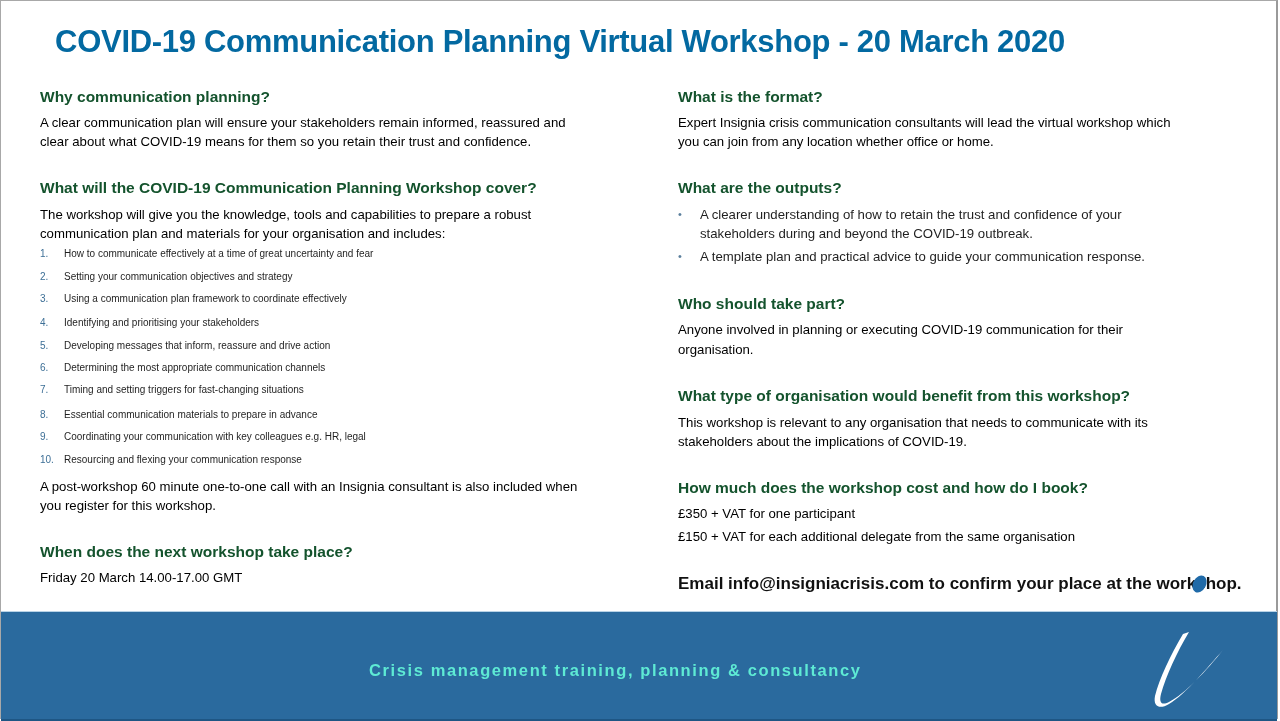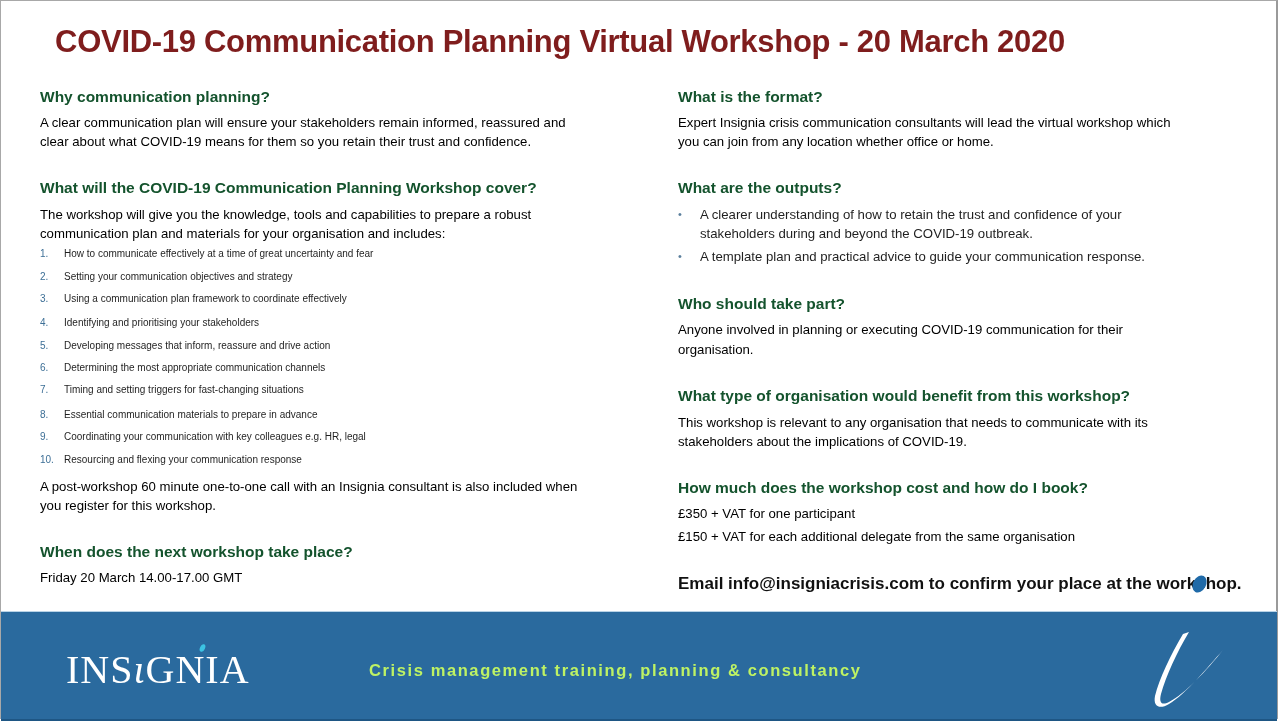--- a/index.html
+++ b/index.html
@@ -10,21 +10,21 @@
     color: #1a1a1a;
     position: relative;
   }
   .frame {
     position: absolute; left: 0; top: 0; width: 1278px; height: 719px;
     border: 1px solid #a8a8a8; border-right: 2px solid #9a9a9a; border-bottom: 2px solid #9aa3b5;
     box-sizing: border-box;
   }
   .title {
     position: absolute; left: 0; top: 24px; width: 1120px; text-align: center;
-    font-size: 31px; font-weight: bold; color: #7f1d1d; letter-spacing: -0.3px;
+    font-size: 31px; font-weight: bold; color: #0369a1; letter-spacing: -0.3px;
   }
   .col { position: absolute; top: 0; }
   .col-left { left: 40px; width: 600px; }
   .col-right { left: 678px; width: 560px; }
   .h {
     position: absolute; font-size: 15.5px; font-weight: bold; color: #14532d; white-space: nowrap;
   }
   .p {
     position: absolute; font-size: 13.2px; line-height: 19px; color: #000000;
   }
@@ -46,21 +46,21 @@
     font-family: "Liberation Serif", "DejaVu Serif", serif;
     font-size: 40px; color: #ffffff; letter-spacing: 1px;
   }
   .logo .idot {
     position: absolute; left: 134px; top: -2px; width: 5px; height: 8px; background: #3cc3e3;
     border-radius: 50%; transform: rotate(25deg);
   }
   .logo .ital { font-style: italic; }
   .tagline {
     position: absolute; left: 368px; top: 49px;
-    font-size: 16.5px; color: #bef264; letter-spacing: 1.6px; font-weight: bold;
+    font-size: 16.5px; color: #5eead4; letter-spacing: 1.6px; font-weight: bold;
   }
   .bigi { position: absolute; left: 1140px; top: 12px; width: 90px; height: 90px; }
 </style>
 </head>
 <body>
 
 <div class="frame"></div>
 
 <div class="title">COVID-19 Communication Planning Virtual Workshop - 20 March 2020</div>
 
@@ -118,21 +118,17 @@
   <div class="h" style="top:479px">How much does the workshop cost and how do I book?</div>
   <div class="p" style="top:504px">£350 + VAT for one participant</div>
   <div class="p" style="top:527px">£150 + VAT for each additional delegate from the same organisation</div>
 
   <div class="email" style="top:574px">Email info@insigniacrisis.com to confirm your place at the workshop.</div>
 </div>
 
 <div class="drop"></div>
 
 <div class="footer">
-  <div class="logo">
-    <span>INS</span><span class="ital">ι</span><span>GNIA</span>
-    <span class="idot"></span>
-  </div>
   <div class="tagline">Crisis management training, planning &amp; consultancy</div>
   <svg class="bigi" viewBox="0 0 90 90">
     <path d="M42 10 C 30 30, 18 55, 14 72 C 12 82, 18 86, 28 80 C 45 70, 65 45, 82 26 C 66 46, 44 70, 28 78 C 20 82, 18 78, 20 70 C 25 52, 36 28, 48 8 Z" fill="#ffffff"></path>
   </svg>
 </div>
 
 </body></html>

